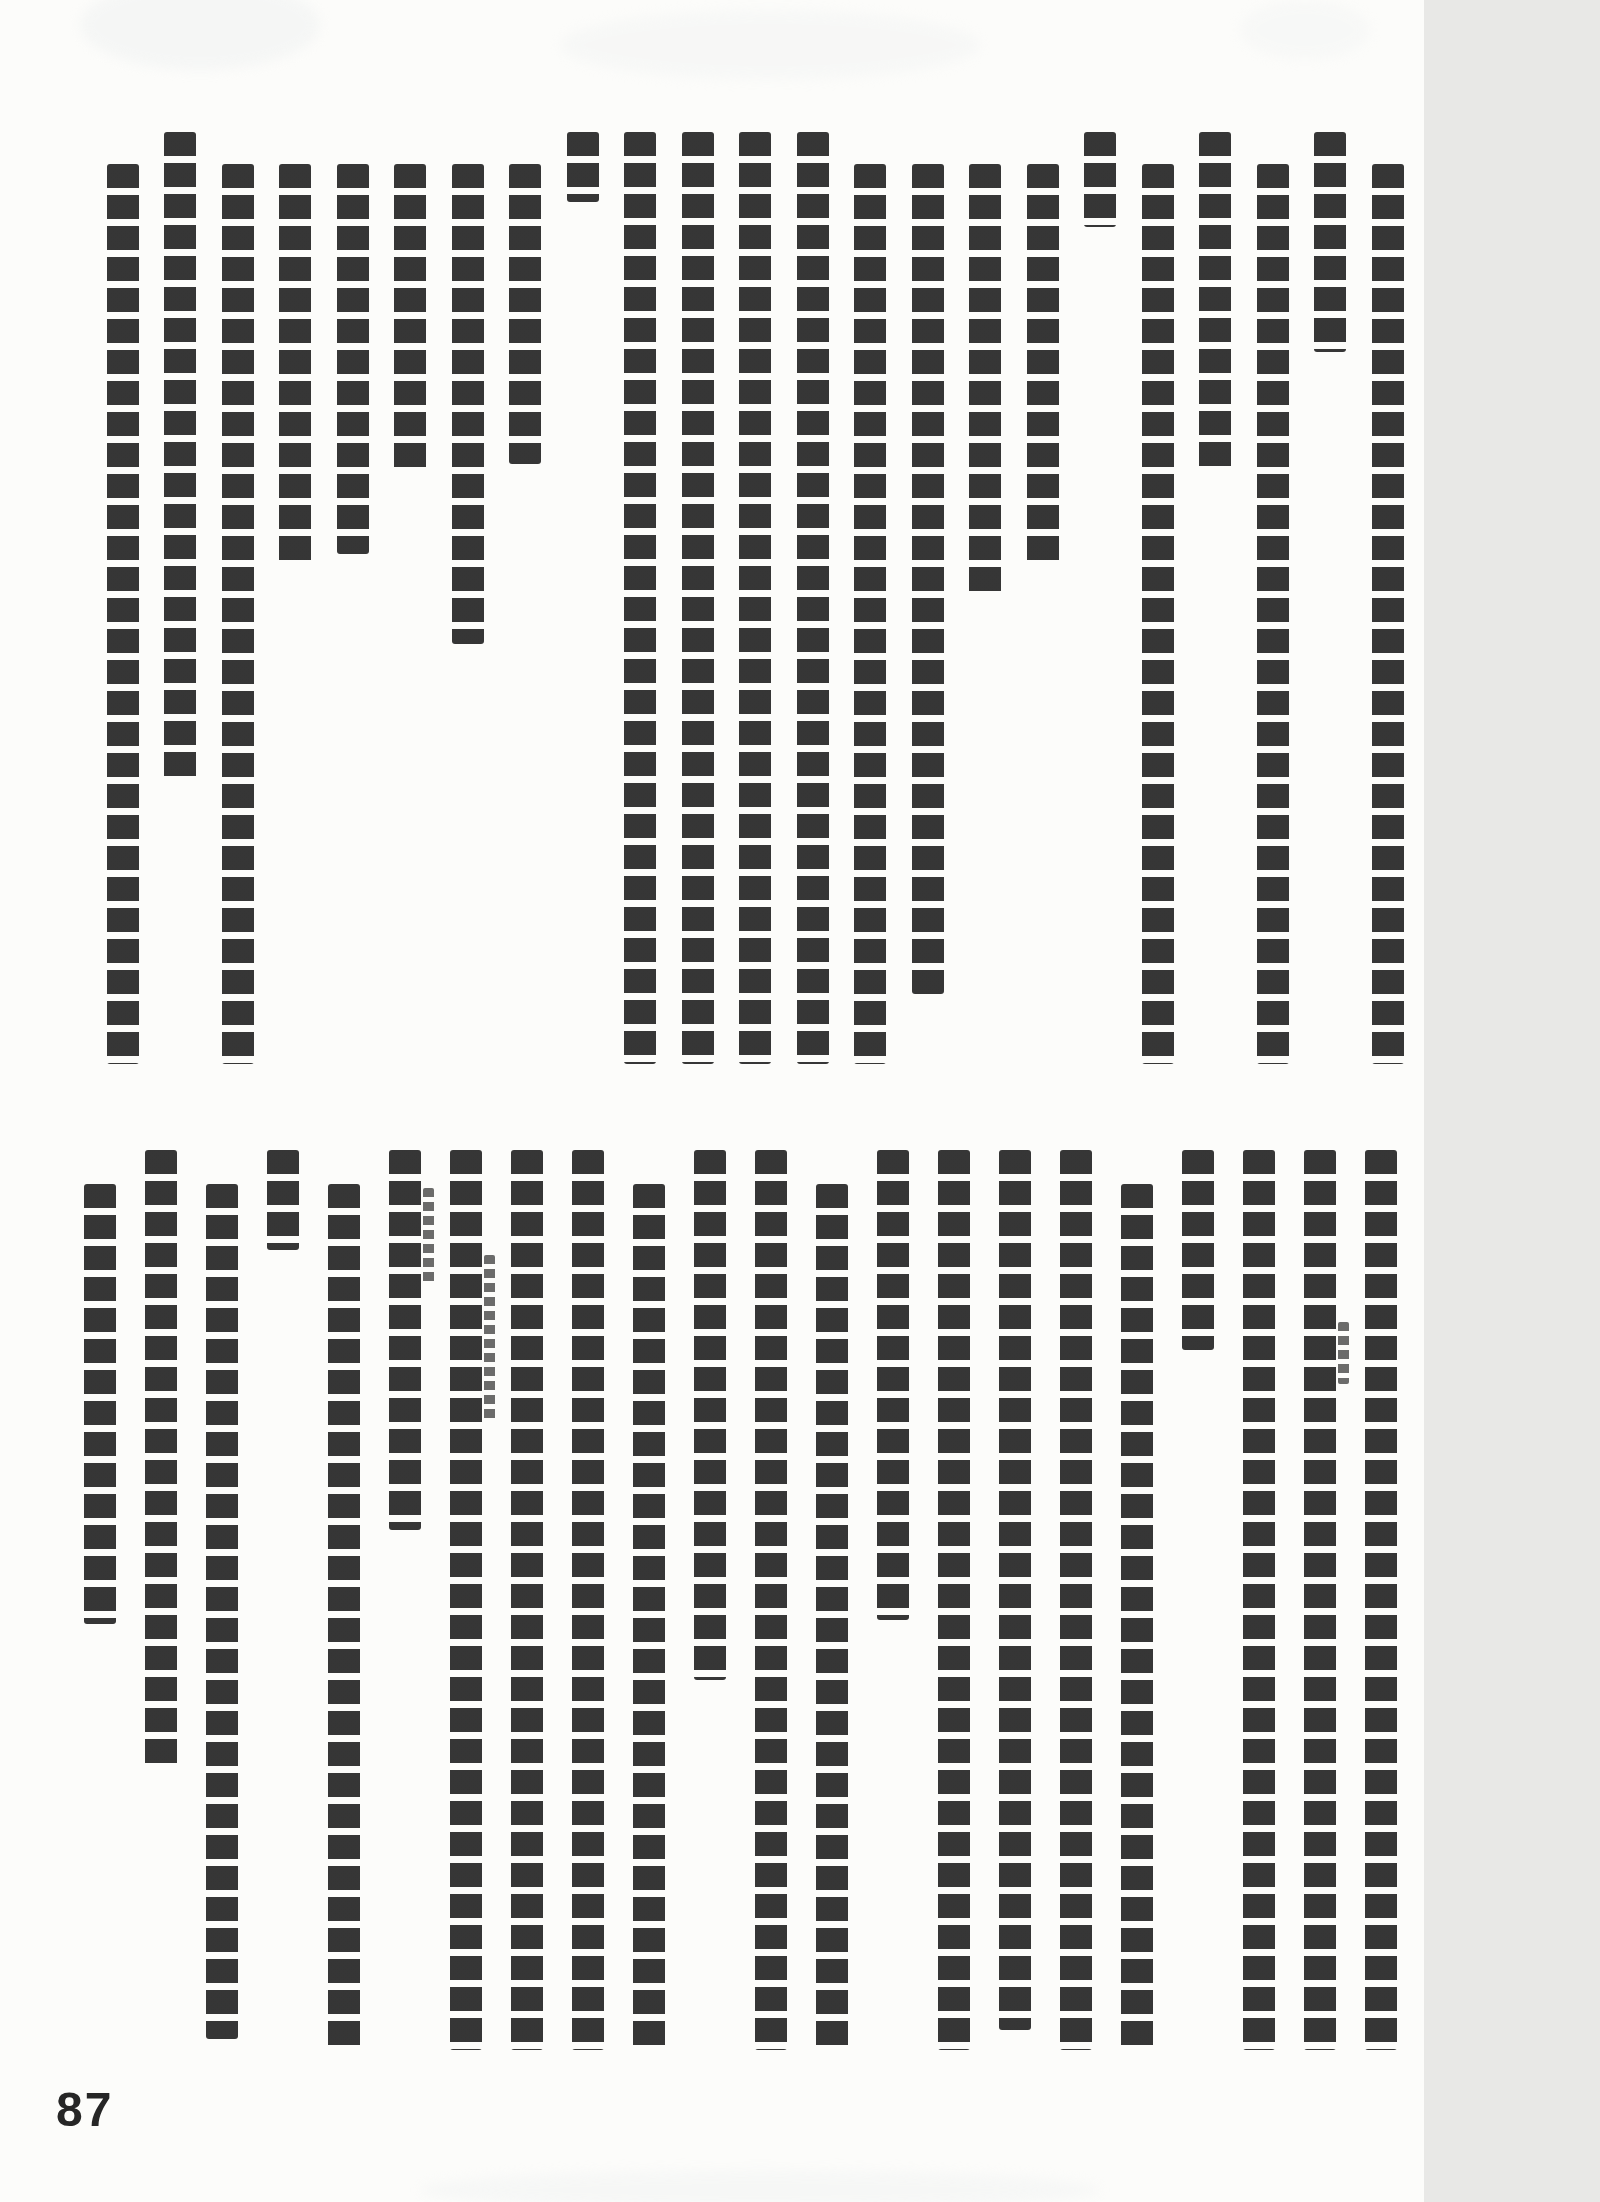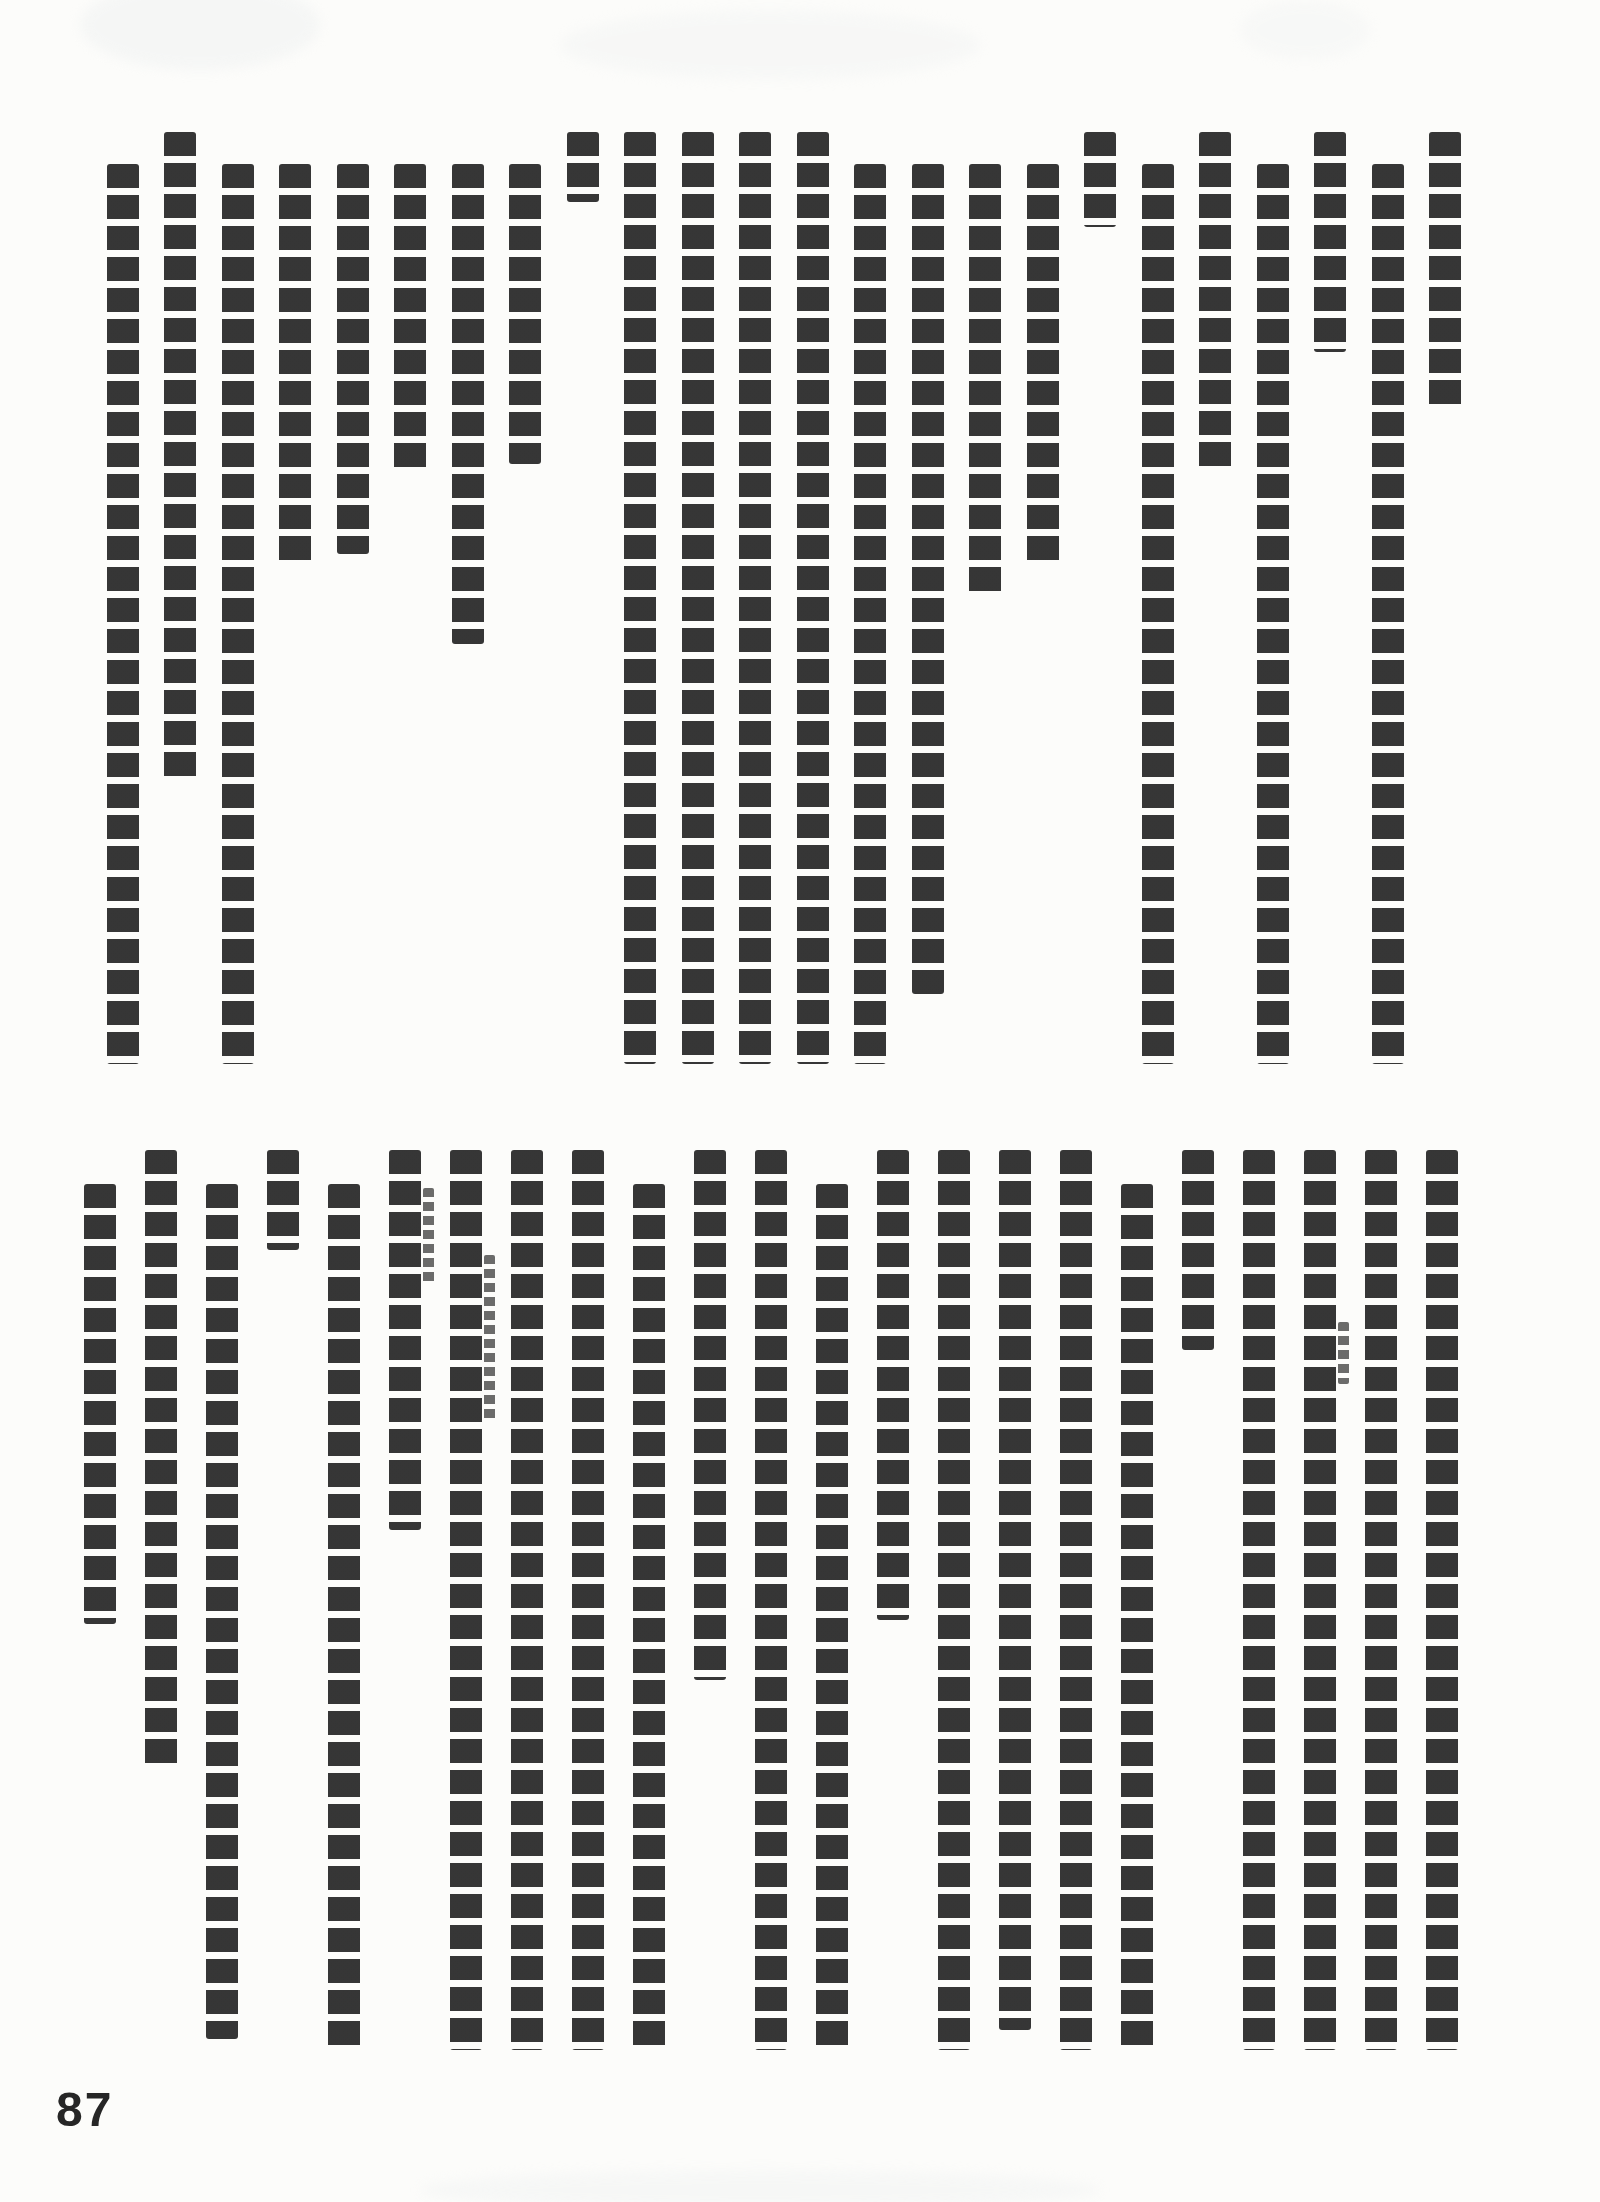--- a/index.html
+++ b/index.html
@@ -1,18 +1,18 @@
 <!DOCTYPE html>
 <html><head>
 <meta charset="utf-8">
 <style>
   html,body{margin:0;padding:0;background:#e8e8e6;}
   .page{
     position:relative;
-    width:1600px;height:2202px;
+    width:1424px;height:2202px;
     background:#fcfcfa;
     overflow:hidden;
     font-family:"Liberation Sans", sans-serif;
   }
   
   .col{
     position:absolute;
     width:32px;
     border-radius:3px;
     background:repeating-linear-gradient(180deg,

